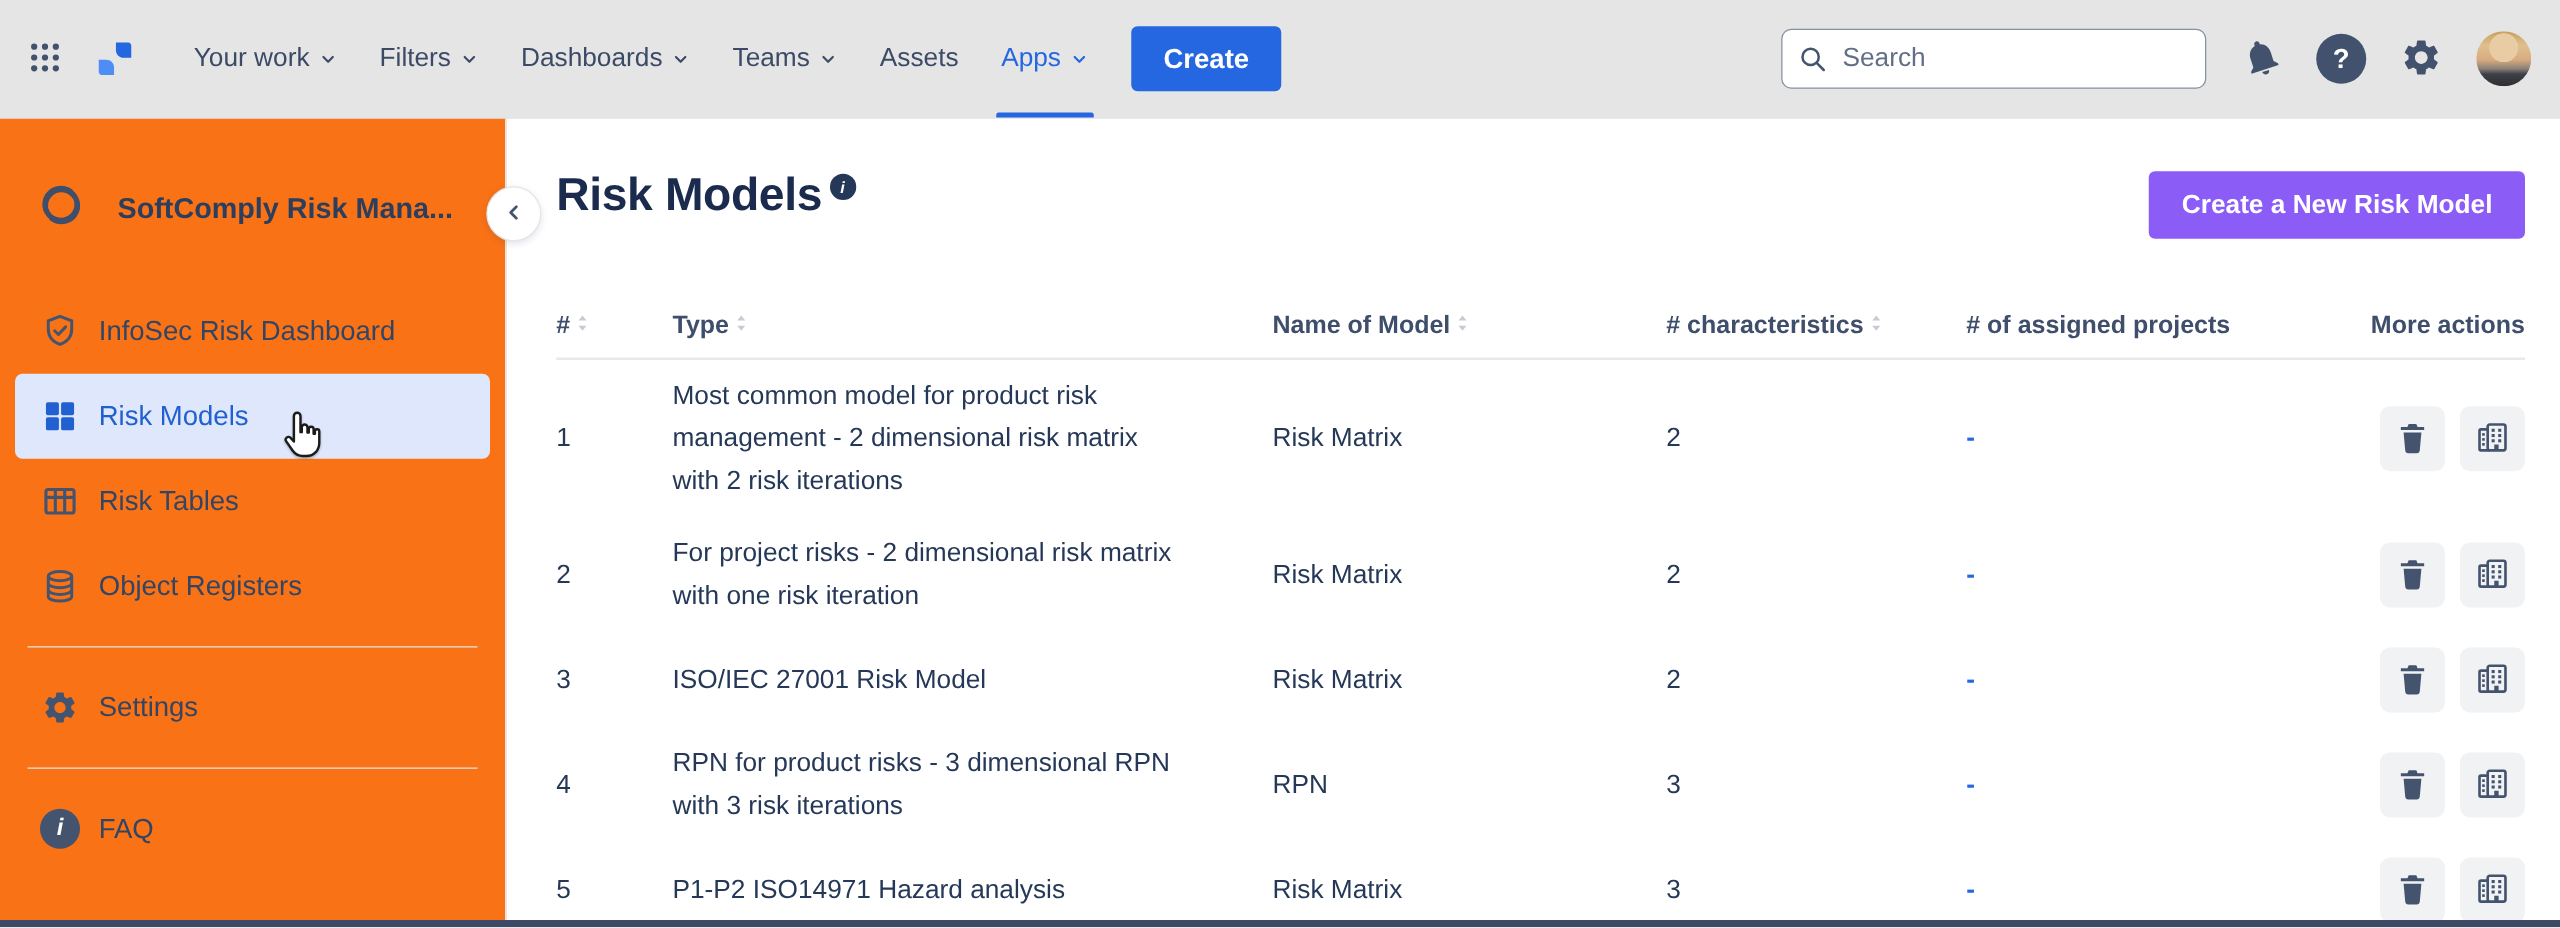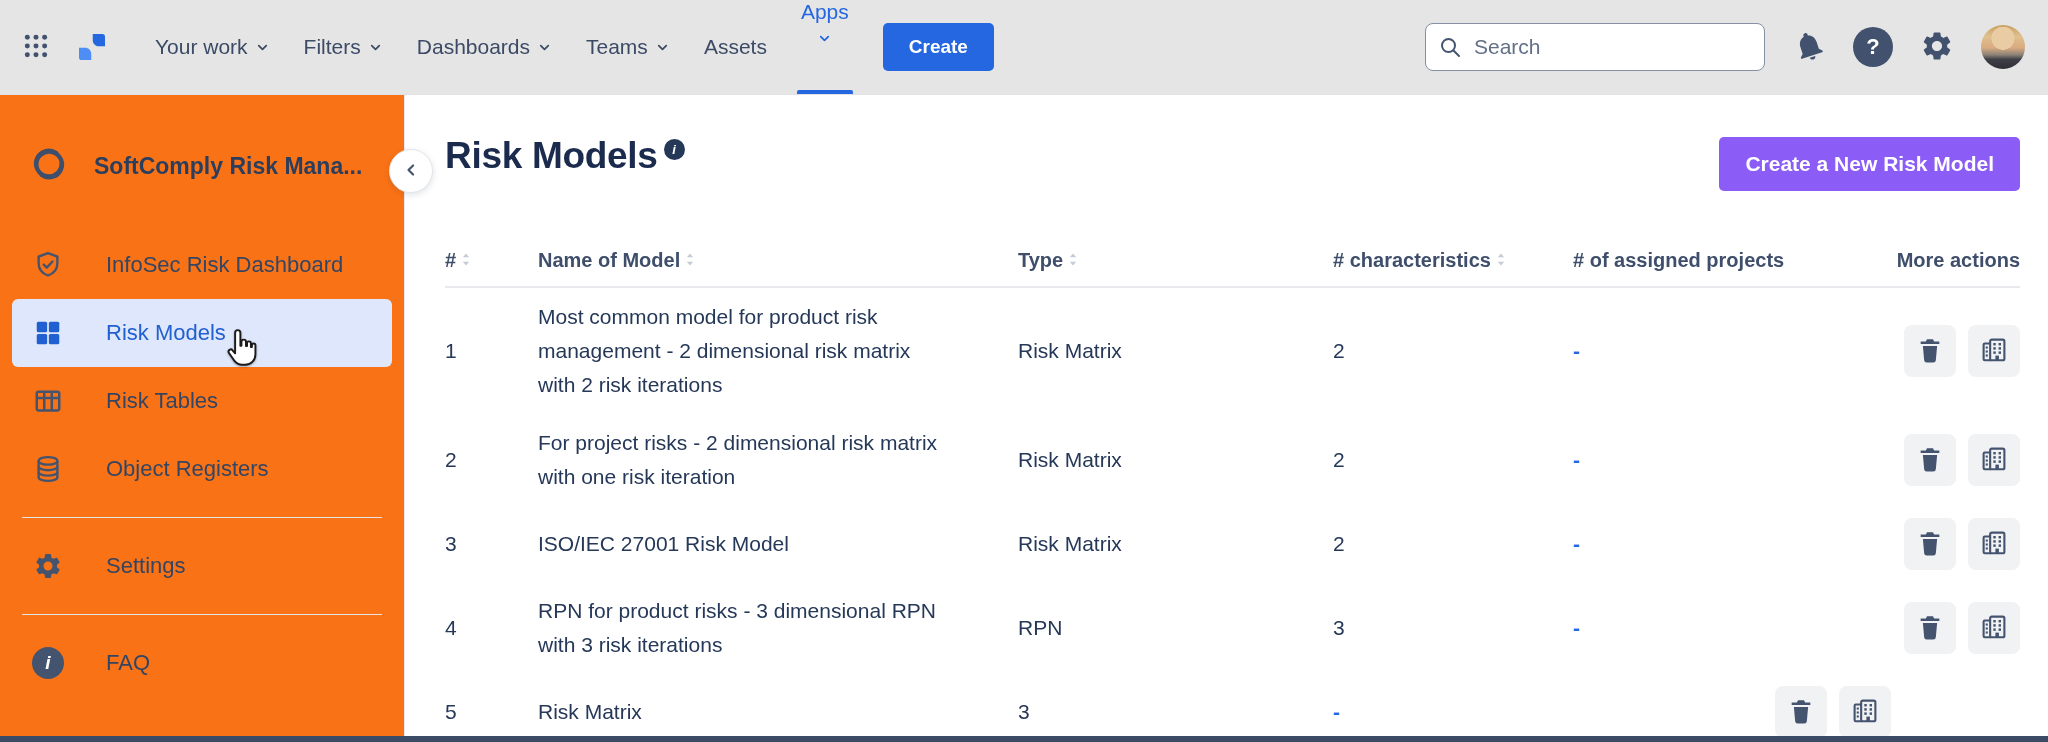--- a/index.html
+++ b/index.html
@@ -12,25 +12,25 @@
           padding:0 23px;box-sizing:border-box;}
   .nav-left{display:flex;align-items:center;height:100%;}
   .icon-btn{display:flex;align-items:center;justify-content:center;border:none;background:none;
             padding:0;cursor:pointer;color:#42526E;}
   .appswitcher{margin-right:28px;}
   .jira-logo{margin-right:48px;display:flex;align-items:center;}
   .nav-items{display:flex;align-items:center;gap:34px;height:100%;}
   .nav-item{position:relative;display:flex;align-items:center;gap:7px;height:100%;
             font-size:21px;font-weight:500;color:#3C4A66;cursor:pointer;white-space:nowrap;}
   .nav-item .chev{color:#3C4A66;display:flex;}
-  .nav-item.active{color:#2567E0;flex-direction:column;}
+  .nav-item.active{color:#2567E0;}
   .nav-item.active .chev{color:#2567E0;}
   .nav-item.active::after{content:"";position:absolute;left:-4px;right:-4px;bottom:0;
             height:4px;background:#2567E0;border-radius:2px 2px 0 0;}
-  .create-btn{margin-left:34px;background:#2567E0;color:#fff;font-size:19px;font-weight:600;
+  .create-btn{margin-left:34px;background:#2567E0;color:#fff;font-size:22px;font-weight:600;
             border:none;border-radius:5px;padding:13px 26px;cursor:pointer;
             font-family:"Liberation Sans",sans-serif;}
   .nav-right{display:flex;align-items:center;gap:27px;}
   .search-box{position:relative;width:340px;height:48px;}
   .search-box input{width:100%;height:100%;box-sizing:border-box;border:1.5px solid #8590A2;
             border-radius:8px;padding:0 14px 0 48px;font-size:21px;color:#253858;outline:none;
             font-family:"Liberation Sans",sans-serif;background:#fff;}
   .search-box input::placeholder{color:#626F86;}
   .search-box .mag{position:absolute;left:13px;top:12px;color:#44546F;}
   .help-circle{width:40px;height:40px;border-radius:50%;background:#42526E;color:#fff;
@@ -42,21 +42,21 @@
 
   
   .content{position:relative;display:flex;height:641px;}
 
   
   .sidebar{position:relative;width:405px;box-sizing:border-box;background:#f97316;
            border-right:1px solid #E6E8EC;padding-top:36px;flex-shrink:0;}
   .app-header{display:flex;align-items:center;gap:26px;padding:0 12px 0 30px;height:70px;}
   .app-title{font-size:23px;font-weight:700;color:#2C3E5D;white-space:nowrap;}
   .side-nav{margin-top:30px;padding:0 12px;}
-  .side-item{display:flex;align-items:center;gap:42px;height:68px;padding:0 20px;
+  .side-item{display:flex;align-items:center;gap:15px;height:68px;padding:0 20px;
              border-radius:6px;font-size:22px;color:#344563;cursor:pointer;}
   .side-item .sicon{display:flex;width:32px;justify-content:center;color:#44546F;}
   .side-item.selected{background:#DEE7FB;color:#2160D0;}
   .divider{height:1px;background:#E3E5E9;margin:14px 10px;}
   .faq-circle{width:32px;height:32px;border-radius:50%;background:#44546F;color:#fff;
               display:flex;align-items:center;justify-content:center;
               font-size:19px;font-weight:700;font-style:italic;}
   .collapse-btn{position:absolute;left:389px;top:54px;width:44px;height:44px;border-radius:50%;
               background:#fff;border:1px solid #E3E5E9;box-shadow:0 2px 6px rgba(9,30,66,.13);
               display:flex;align-items:center;justify-content:center;cursor:pointer;z-index:4;color:#44546F;}
@@ -305,28 +305,28 @@
       <div class="table">
         <div class="grid-row thead">
           <div class="th">
             <span>#</span>
             <span><svg width="12" height="15" viewBox="0 0 12 16">
                   <path d="M6 1.5l3.4 4.2H2.6L6 1.5z" fill="#C6CCD6"></path>
                   <path d="M6 14.5l-3.4-4.2h6.8L6 14.5z" fill="#C6CCD6"></path>
                 </svg></span>
           </div>
           <div class="th">
-            <span>Name of Model</span>
+            <span>Type</span>
             <span><svg width="12" height="15" viewBox="0 0 12 16">
                   <path d="M6 1.5l3.4 4.2H2.6L6 1.5z" fill="#C6CCD6"></path>
                   <path d="M6 14.5l-3.4-4.2h6.8L6 14.5z" fill="#C6CCD6"></path>
                 </svg></span>
           </div>
           <div class="th">
-            <span>Type</span>
+            <span>Name of Model</span>
             <span><svg width="12" height="15" viewBox="0 0 12 16">
                   <path d="M6 1.5l3.4 4.2H2.6L6 1.5z" fill="#C6CCD6"></path>
                   <path d="M6 14.5l-3.4-4.2h6.8L6 14.5z" fill="#C6CCD6"></path>
                 </svg></span>
           </div>
           <div class="th">
             <span># characteristics</span>
             <span><svg width="12" height="15" viewBox="0 0 12 16">
                   <path d="M6 1.5l3.4 4.2H2.6L6 1.5z" fill="#C6CCD6"></path>
                   <path d="M6 14.5l-3.4-4.2h6.8L6 14.5z" fill="#C6CCD6"></path>
@@ -473,20 +473,21 @@
                         <rect x="15.9" y="13.2" width="2.1" height="2.1"></rect>
                         <rect x="13.2" y="16.8" width="3" height="4"></rect>
                       </g>
                     </svg></span>
                 </button>
             </div>
           </div>
 
           <div class="grid-row trow">
             <div class="cell">5</div>
+            <div class="cell name">P1-P2 ISO14971 Hazard analysis</div>
             <div class="cell">Risk Matrix</div>
             <div class="cell">3</div>
             <div class="cell dash">-</div>
             <div class="actions">
               <button class="action-btn">
                   <span><svg width="28" height="28" viewBox="0 0 24 24" fill="#44546F">
                       <path d="M9.4 2.8h5.2l.9 2H20v2.1H4V4.8h4.5l.9-2z"></path>
                       <path d="M5.9 8.6h12.2l-1.1 12.2a2.2 2.2 0 0 1-2.2 2H9.2a2.2 2.2 0 0 1-2.2-2L5.9 8.6z"></path>
                     </svg></span>
                 </button>

